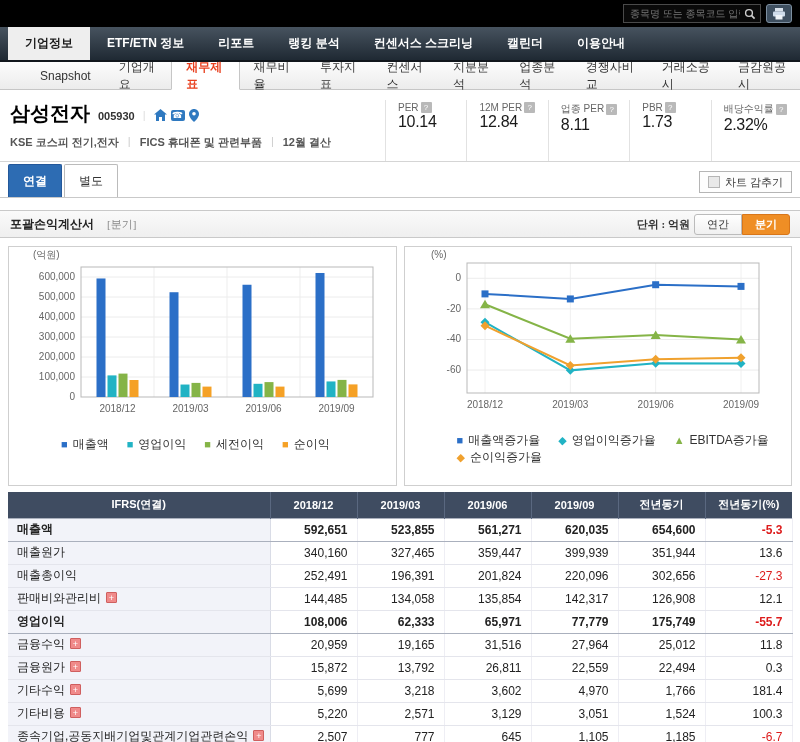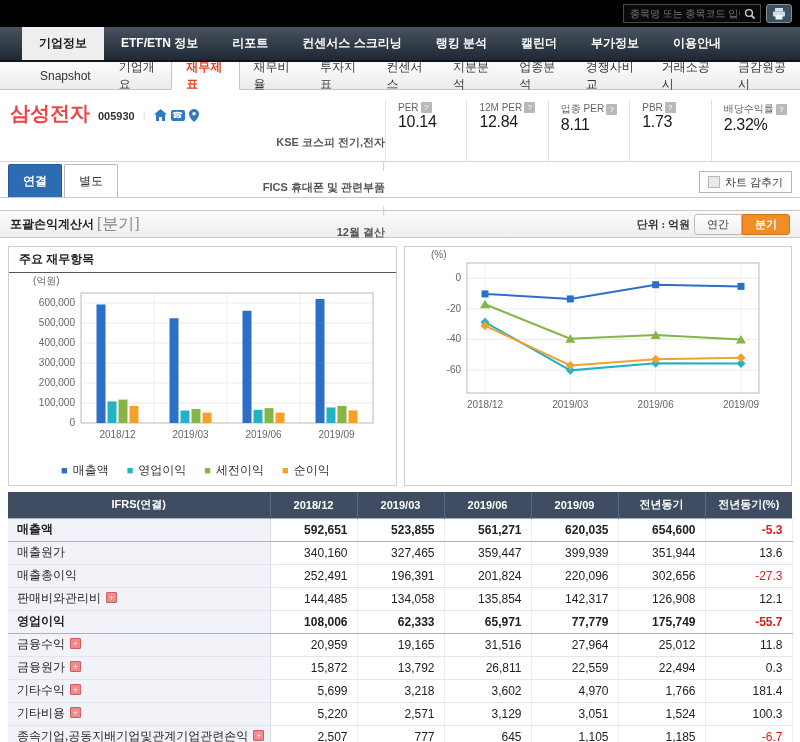--- a/index.html
+++ b/index.html
@@ -10,59 +10,59 @@
   .topbar { height:27px; background:#000; display:flex; align-items:center; padding:0 8px; }
   .logo { font-family:"Liberation Serif","DejaVu Serif",serif; font-size:19px; font-weight:bold; letter-spacing:-0.5px; }
   .logo .co { color:#f24c1e; }
   .logo .gu { color:#fff; }
   .topbar-right { margin-left:auto; display:flex; align-items:center; gap:5px; }
   .search-wrap { display:flex; align-items:center; background:#0a0a0a; border:1px solid #4a4a4a; height:19px; padding:0 4px 0 2px; }
   .search-wrap input { background:transparent; border:none; outline:none; color:#bbb; font-size:10px; width:118px; padding:0 4px; font-family:inherit; }
   .print-btn { width:26px; height:19px; background:#3e4f60; border:1px solid #7d8fa0; border-radius:3px; display:flex; align-items:center; justify-content:center; cursor:pointer; }
 
   
-  .main-nav { height:35px; background:linear-gradient(#47535f,#1f2933); display:flex; align-items:stretch; padding-left:22px; border-bottom:2px solid #11161c; }
+  .main-nav { height:35px; background:linear-gradient(#47535f,#1f2933); display:flex; align-items:stretch; padding-left:8px; border-bottom:2px solid #11161c; }
   .nav-tab { display:flex; align-items:center; padding:0 17px; color:#fff; font-size:12px; font-weight:bold; cursor:pointer; }
   .nav-tab.active { background:#eeeeee; color:#1a1a1a; }
 
   
   .sub-nav { height:28px; background:linear-gradient(#fcfcfc,#ececec); border-bottom:1px solid #c6c6c6; display:flex; align-items:stretch; padding-left:26px; }
   .subnav-item { display:flex; align-items:center; padding:0 14px; font-size:12px; color:#333; cursor:pointer; }
   .subnav-item.active { background:#fff; color:#e8401f; font-weight:bold; border-left:1px solid #c6c6c6; border-right:1px solid #c6c6c6; margin-bottom:-1px; border-bottom:1px solid #fff; }
 
   
   .company-panel { height:72px; display:flex; padding:10px 8px 0 10px; border-bottom:1px solid #d5d5d5; }
   .company-left { width:375px; }
   .company-name-row { display:flex; align-items:center; gap:8px; }
-  .company-name { color:#ef4444; font-size:20px; font-weight:bold; }
+  .company-name { color:#000000; font-size:20px; font-weight:bold; }
   .company-code { color:#333; font-size:11px; font-weight:bold; margin-top:4px; }
   .v-div { color:#ddd; font-size:11px; margin-top:3px; }
   .c-icons { display:flex; align-items:center; gap:4px; margin-top:3px; }
   .phone-chip { background:#2f79c0; color:#fff; font-size:9px; width:14px; height:11px; border-radius:2px; text-align:center; line-height:11px; display:inline-block; }
-  .company-meta { margin-top:8px; font-size:11px; font-weight:bold; color:#555; display:flex; align-items:flex-end; gap:9px;flex-direction:column; }
+  .company-meta { margin-top:8px; font-size:11px; font-weight:bold; color:#555; display:flex; align-items:flex-start; gap:9px; }
   .meta-div { color:#ccc; font-weight:normal; }
   .metrics { display:flex; flex:1; }
   .metric { flex:1; border-left:1px solid #e2e2e2; padding:2px 0 0 12px; }
   .m-label-row { display:flex; align-items:center; gap:2px; }
   .m-label { font-size:10px; color:#666; }
   .help-icon { width:11px; height:11px; background:#b9b9b9; color:#fff; font-size:8px; line-height:11px; text-align:center; border-radius:1px; cursor:pointer; }
   .m-value { font-size:16px; font-weight:normal; color:#1a1a1a; letter-spacing:-0.3px; }
 
   
   .view-tabs-row { height:36px; padding:9px 8px 0; display:flex; align-items:flex-end; border-bottom:1px solid #c9c9c9; }
   .view-tabs { display:flex; gap:2px; }
   .vtab { height:28px; padding:16px 14px; display:flex; align-items:center; font-size:12px; cursor:pointer; border:1px solid #bbb; border-bottom:none; background:#fff; color:#333; border-radius:2px 2px 0 0; }
   .vtab.active { background:#2d6cb3; border-color:#24589a; color:#fff; font-weight:bold; }
   .hide-chart-btn { margin-left:auto; height:22px; border:1px solid #b5b5b5; background:#fdfdfd; display:flex; align-items:center; gap:5px; padding:0 8px; font-size:11px; color:#333; cursor:pointer; margin-bottom:4px; }
   .cbx { width:12px; height:12px; background:#e9e9e9; border:1px solid #b5b5b5; }
 
   
   .section-bar { margin-top:12px; height:28px; background:linear-gradient(#fafafa,#efefef); border-top:1px solid #c9c9c9; border-bottom:1px solid #c9c9c9; display:flex; align-items:center; padding:0 10px;font-family:Liberation Serif, serif; }
   .section-title { font-size:12px; font-weight:bold; color:#222; }
-  .section-sub { font-size:16px; color:#888; margin-left:3px; }
+  .section-sub { font-size:11px; color:#888; margin-left:13px; }
   .section-right { margin-left:auto; display:flex; align-items:center; gap:4px; }
   .unit-label { font-size:11px; font-weight:bold; color:#333; }
   .period-group { display:flex; }
   .pbtn { height:21px; padding:0 12px; display:flex; align-items:center; font-size:11px; cursor:pointer; border:1px solid #bbb; background:linear-gradient(#fff,#f0f0f0); color:#333; }
   .pbtn:first-child { border-radius:3px 0 0 3px; }
   .pbtn:last-child { border-radius:0 3px 3px 0; }
   .pbtn.active { background:#ef8e25; border-color:#d8761a; color:#fff; font-weight:bold; }
 
   
   .charts-row { display:flex; gap:7px; padding:8px 8px 0; }
@@ -109,24 +109,23 @@
           </svg>
       </span>
     </div>
   </div>
 </div>
 
 <div class="main-nav" id="main-nav">
     <div class="nav-tab active">기업정보</div>
     <div class="nav-tab">ETF/ETN 정보</div>
     <div class="nav-tab">리포트</div>
+    <div class="nav-tab">랭킹 분석</div>
     <div class="nav-tab">컨센서스 스크리닝</div>
-    <div class="nav-tab">랭킹 분석</div>
     <div class="nav-tab">캘린더</div>
-    <div class="nav-tab">부가정보</div>
     <div class="nav-tab">이용안내</div>
   </div>
 <div class="sub-nav" id="sub-nav">
     <div class="subnav-item">Snapshot</div>
     <div class="subnav-item">기업개요</div>
     <div class="subnav-item active">재무제표</div>
     <div class="subnav-item">재무비율</div>
     <div class="subnav-item">투자지표</div>
     <div class="subnav-item">컨센서스</div>
     <div class="subnav-item">지분분석</div>
@@ -222,21 +221,20 @@
     <span class="unit-label">단위 : 억원</span>
     <div class="period-group" id="period-buttons">
         <div class="pbtn">연간</div>
         <div class="pbtn active">분기</div>
       </div>
   </div>
 </div>
 
 <div class="charts-row">
   <div class="chart-box">
-    <div class="chart-box-header">주요 재무항목</div>
     <svg id="bar-svg" width="382" height="182">
         <line x1="145" y1="20" x2="145" y2="150" stroke="#ededed"></line>
         <line x1="218" y1="20" x2="218" y2="150" stroke="#ededed"></line>
         <line x1="291" y1="20" x2="291" y2="150" stroke="#ededed"></line>
         <text x="66" y="153" text-anchor="end" font-size="10" fill="#666">0</text>
         <line x1="72" y1="130" x2="364" y2="130" stroke="#ececec"></line>
         <text x="66" y="133" text-anchor="end" font-size="10" fill="#666">100,000</text>
         <line x1="72" y1="110" x2="364" y2="110" stroke="#ececec"></line>
         <text x="66" y="113" text-anchor="end" font-size="10" fill="#666">200,000</text>
         <line x1="72" y1="90" x2="364" y2="90" stroke="#ececec"></line>
@@ -311,20 +309,26 @@
         <path d="M80 52.79411764705882 L85 61.29411764705882 L75 61.29411764705882 Z" fill="#85b447"></path>
         <path d="M165.33333333333331 87.20588235294119 L170.33333333333331 95.70588235294119 L160.33333333333331 95.70588235294119 Z" fill="#85b447"></path>
         <path d="M250.66666666666666 83.38235294117648 L255.66666666666666 91.88235294117648 L245.66666666666666 91.88235294117648 Z" fill="#85b447"></path>
         <path d="M336 87.97058823529412 L341 96.47058823529412 L331 96.47058823529412 Z" fill="#85b447"></path>
         <polyline points="80,78.70588235294117 165.33333333333331,118.47058823529412 250.66666666666666,112.3529411764706 336,110.8235294117647" fill="none" stroke="#f0a12e" stroke-width="2"></polyline>
         <path d="M80 74.20588235294117 L84.5 78.70588235294117 L80 83.20588235294117 L75.5 78.70588235294117 Z" fill="#f0a12e"></path>
         <path d="M165.33333333333331 113.97058823529412 L169.83333333333331 118.47058823529412 L165.33333333333331 122.97058823529412 L160.83333333333331 118.47058823529412 Z" fill="#f0a12e"></path>
         <path d="M250.66666666666666 107.8529411764706 L255.16666666666666 112.3529411764706 L250.66666666666666 116.8529411764706 L246.16666666666666 112.3529411764706 Z" fill="#f0a12e"></path>
         <path d="M336 106.3235294117647 L340.5 110.8235294117647 L336 115.3235294117647 L331.5 110.8235294117647 Z" fill="#f0a12e"></path>
       </svg>
+    <div class="chart-legend" id="line-legend">
+        <span class="legend-item"><span class="legend-marker" style="color: rgb(43, 111, 199);">■</span><span class="legend-label">매출액증가율</span></span>
+        <span class="legend-item"><span class="legend-marker" style="color: rgb(33, 179, 196);">◆</span><span class="legend-label">영업이익증가율</span></span>
+        <span class="legend-item"><span class="legend-marker" style="color: rgb(133, 180, 71);">▲</span><span class="legend-label">EBITDA증가율</span></span>
+        <span class="legend-item"><span class="legend-marker" style="color: rgb(240, 161, 46);">◆</span><span class="legend-label">순이익증가율</span></span>
+      </div>
   </div>
 </div>
 
 <div class="table-wrap">
   <table>
     <thead>
         <tr id="thead-row">
           <th class="col-label">IFRS(연결)</th>
           <th class="col-num">2018/12</th>
           <th class="col-num">2019/03</th>

